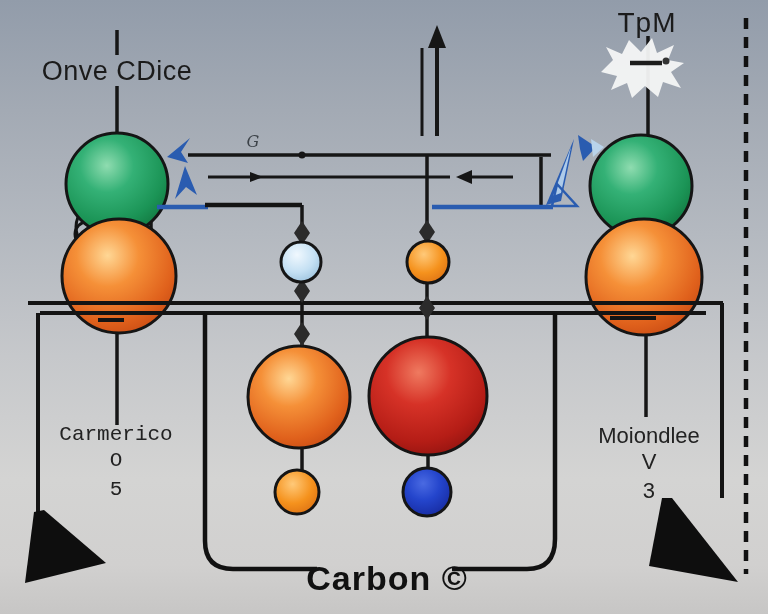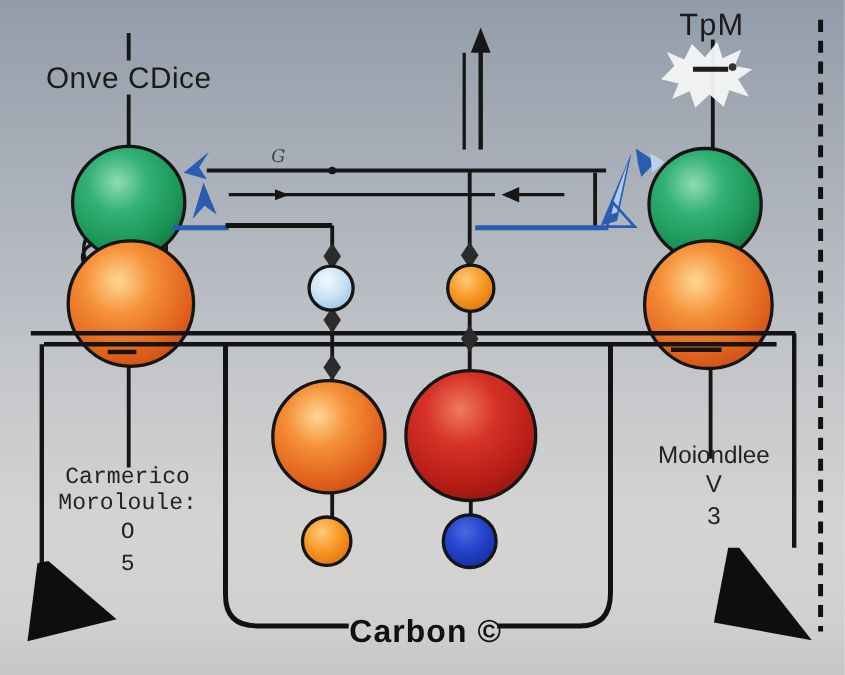--- a/index.html
+++ b/index.html
@@ -9,24 +9,24 @@
     background:linear-gradient(180deg,#929caa 0%,#a3aab4 18%,#b4b9c0 38%,#c6c8cb 58%,#d4d4d3 78%,#d1d0cf 92%,#c7c6c5 100%);
   }
   .abs{position:absolute;white-space:nowrap;}
   .cx{transform:translateX(-50%);}
   .lbl{color:#1b1b1b;}
   #label-top-left{left:117px;top:56px;font-size:27px;letter-spacing:.5px;}
   #label-top-right{left:647px;top:7px;font-size:28px;letter-spacing:1px;}
   #glyph-g{left:253px;top:132px;font-size:16px;font-family:"DejaVu Serif",serif;font-style:italic;color:#3c4248;transform:translateX(-50%);}
   .col{text-align:center;color:#222;line-height:24px;}
   #col-left{left:116px;top:423px;font-size:21px;font-family:Liberation Mono, monospace;}
-  #col-right{left:649px;top:402px;font-size:22px;}
+  #col-right{left:649px;top:424px;font-size:22px;}
   .col .l3{margin-top:2px;}
   .col .l4{margin-top:5px;}
-  #label-bottom{left:387px;top:559px;font-size:29px;font-weight:700;letter-spacing:1px;color:#111;}
+  #label-bottom{left:387px;top:559px;font-size:34px;font-weight:700;letter-spacing:1px;color:#111;}
   svg{position:absolute;left:0;top:0;}
 </style>
 </head>
 <body>
 
 <svg width="768" height="614" viewBox="0 0 768 614">
   <defs>
     <radialGradient id="gGreen" cx="40%" cy="32%" r="75%">
       <stop offset="0%" stop-color="#8fdcb0"></stop>
         <stop offset="35%" stop-color="#34b176"></stop>
@@ -161,21 +161,20 @@
 
   <line x1="746" y1="18" x2="746" y2="574" stroke="#111" stroke-width="4.5" stroke-dasharray="11 8"></line>
 </svg>
 
 <div class="abs cx lbl" id="label-top-left">Onve CDice</div>
 <div class="abs cx lbl" id="label-top-right">TpM</div>
 <div class="abs" id="glyph-g">G</div>
 
 <div class="abs cx col" id="col-left">
   <div class="l1">Carmerico</div>
-  <div class="l2">Moroloule:</div>
   <div class="l3">O</div>
   <div class="l4">5</div>
 </div>
 
 <div class="abs cx col" id="col-right">
   <div class="l1">Moiondlee</div>
   <div class="l3">V</div>
   <div class="l4">3</div>
 </div>
 

